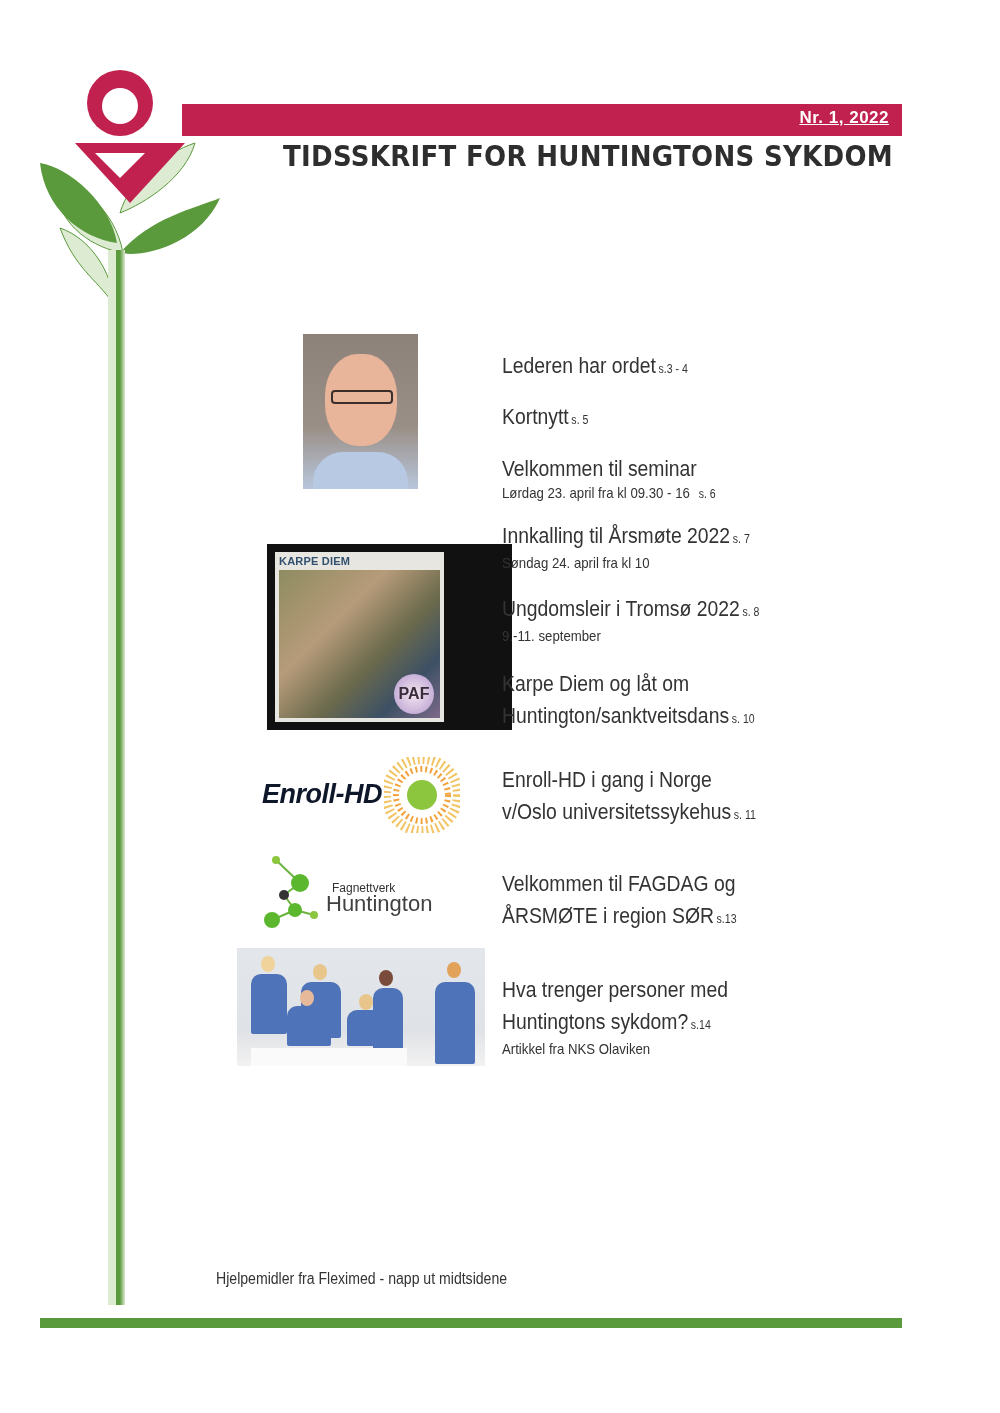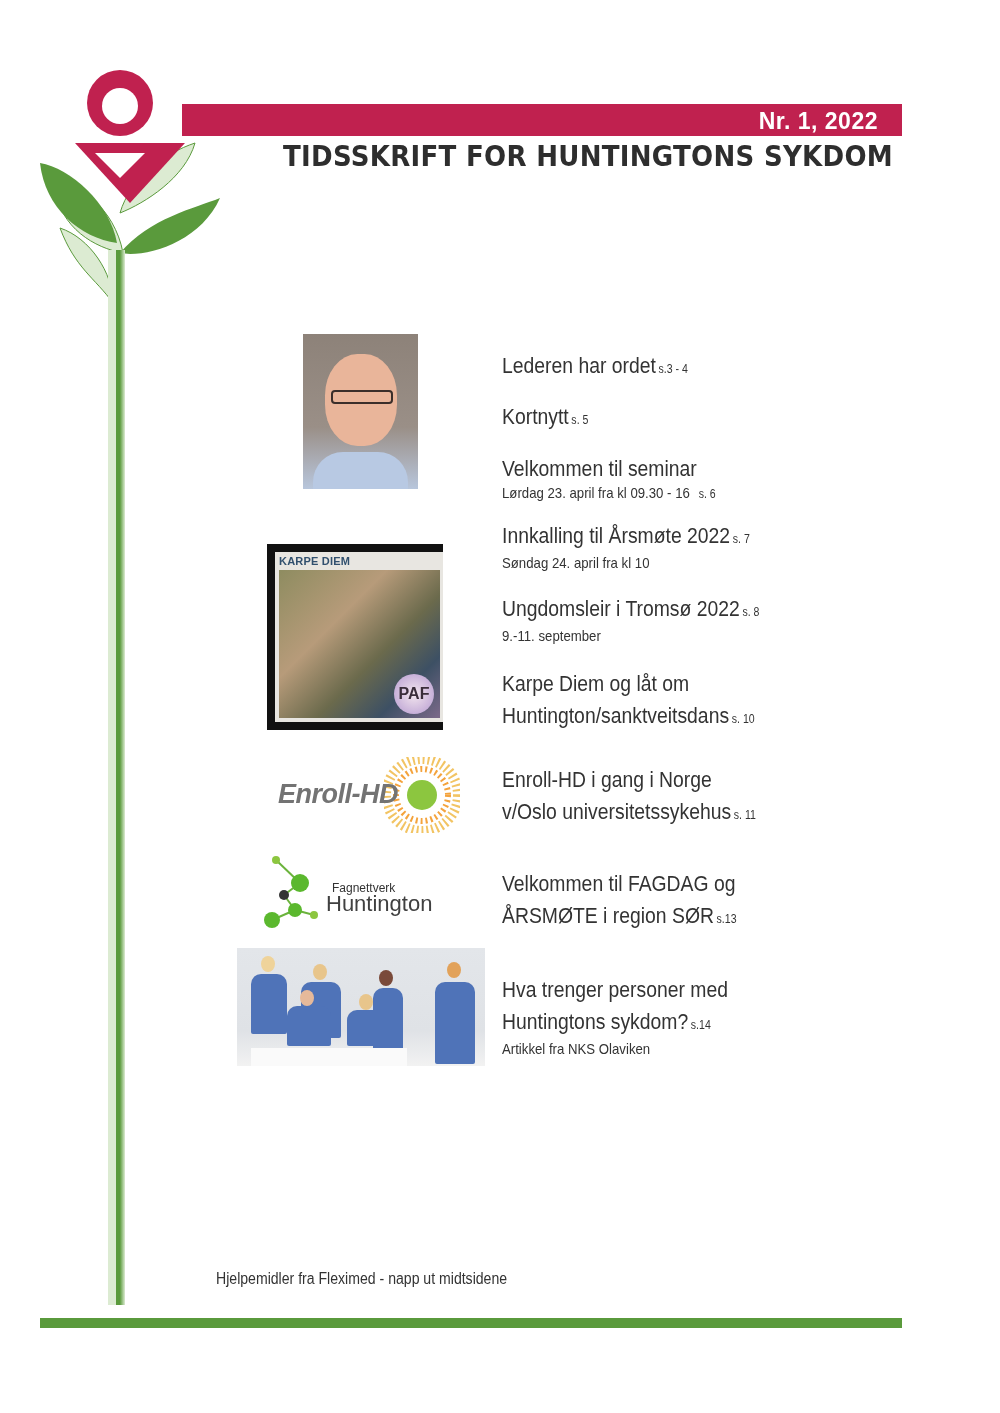--- a/index.html
+++ b/index.html
@@ -2,40 +2,40 @@
 <html><head>
 <meta charset="utf-8">
 <style>
   html, body { margin:0; padding:0; }
   body { width:1000px; height:1413px; background:#ffffff; position:relative; overflow:hidden;
          font-family:"Liberation Sans", sans-serif; color:#2a2a2a; }
   .abs { position:absolute; }
   #logo { left:35px; top:68px; width:190px; height:250px; }
   #stem { left:108px; top:250px; width:17px; height:1055px; }
   #header-bar { left:182px; top:104px; width:720px; height:32px; background:#c0214f; }
-  #issue { right:24px; top:4px; color:#fff; font-size:23px; font-weight:bold; letter-spacing:0.5px; }
+  #issue { right:13px; top:4px; color:#fff; font-size:17px; font-weight:bold; letter-spacing:0.5px;text-decoration:underline; }
   #title { left:283px; top:140px; font-size:28px; font-weight:bold; color:#2e2e2e; letter-spacing:0.3px; font-family:"DejaVu Sans", sans-serif; transform:scaleX(0.93); transform-origin:left top; white-space:nowrap; }
   .toc { left:502px; font-size:22px; line-height:32px; color:#333; white-space:nowrap; transform:scaleX(0.88); transform-origin:left top; }
   .toc .pg { font-size:12px; margin-left:3px; }
   .toc .sub { display:block; font-size:15px; line-height:16px; color:#333; }
   #footer-note { left:216px; top:1270px; font-size:16px; color:#333; transform:scaleX(0.88); transform-origin:left top; white-space:nowrap; }
   #bottom-bar { left:40px; top:1318px; width:862px; height:10px; background:#5a9a3c; }
 
   .photo { overflow:hidden; }
   #photo-leader { left:303px; top:334px; width:115px; height:155px; background:linear-gradient(180deg,#8d8279 0%,#9a8f87 60%,#b8c6dc 100%); }
-  #photo-karpe { left:267px; top:544px; width:176px; height:186px; background:#111; }
+  #photo-karpe { left:267px; top:544px; width:209px; height:186px; background:#111;padding-left:36px; }
   #photo-karpe .inner { position:absolute; left:8px; top:8px; width:169px; height:170px; background:#e8e6e1; }
   #photo-karpe .art { position:absolute; left:4px; top:18px; width:161px; height:148px;
      background:linear-gradient(135deg,#8e8c60 0%,#b79b7a 35%,#6b6a4c 60%,#3d5064 80%,#7c6a8a 100%); }
   #karpe-title { position:absolute; left:4px; top:3px; font-size:11px; font-weight:bold; color:#31506e; letter-spacing:0.2px; }
   #paf-badge { position:absolute; right:10px; bottom:8px; width:40px; height:40px; border-radius:50%;
      background:radial-gradient(circle,#f3e6ee 0%,#c7b0d9 70%,#a6cbd3 100%); font-size:16px; font-weight:bold; color:#3a2d3a;
      display:flex; align-items:center; justify-content:center; }
   #enroll-logo { left:262px; top:757px; width:200px; height:76px; }
-  #enroll-text { position:absolute; left:16px; top:22px; font-size:27px; font-weight:bold; font-style:italic; color:#737373; letter-spacing:-0.5px; }
+  #enroll-text { position:absolute; left:0; top:22px; font-size:27px; font-weight:bold; font-style:italic; color:#0f172a; letter-spacing:-0.5px; }
   #fagnettverk-logo { left:262px; top:855px; width:200px; height:75px; }
   #fag-small { position:absolute; left:70px; top:26px; font-size:12px; color:#333; }
   #fag-big { position:absolute; left:64px; top:36px; font-size:22px; color:#404040; }
   #photo-staff { left:237px; top:948px; width:248px; height:118px; background:linear-gradient(180deg,#e3e6ea 0%,#dfe2e6 70%,#f2f2f2 100%); }
   .nurse { position:absolute; background:#4f73b8; border-radius:10px 10px 2px 2px; }
   .head { position:absolute; width:14px; height:16px; border-radius:50%; background:#e6b99a; }
 </style>
 </head>
 <body>
 

